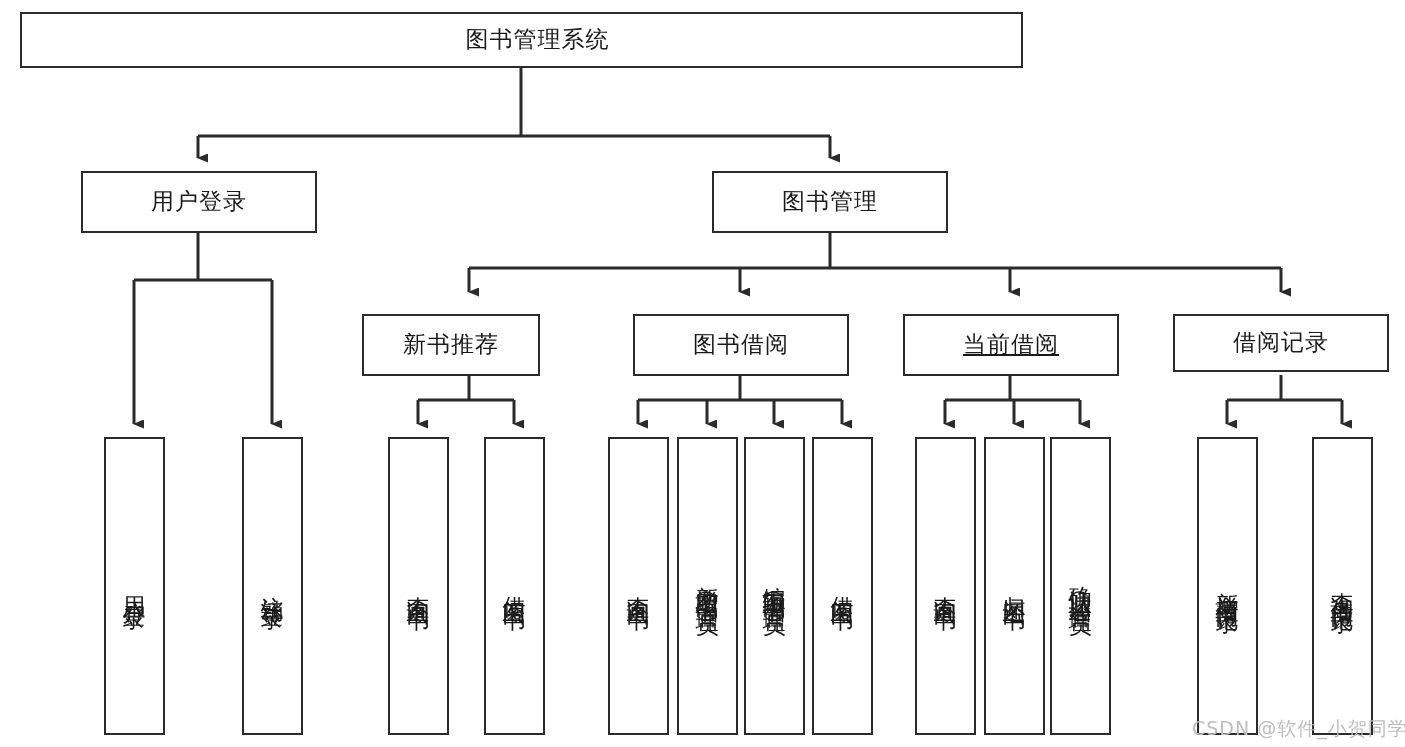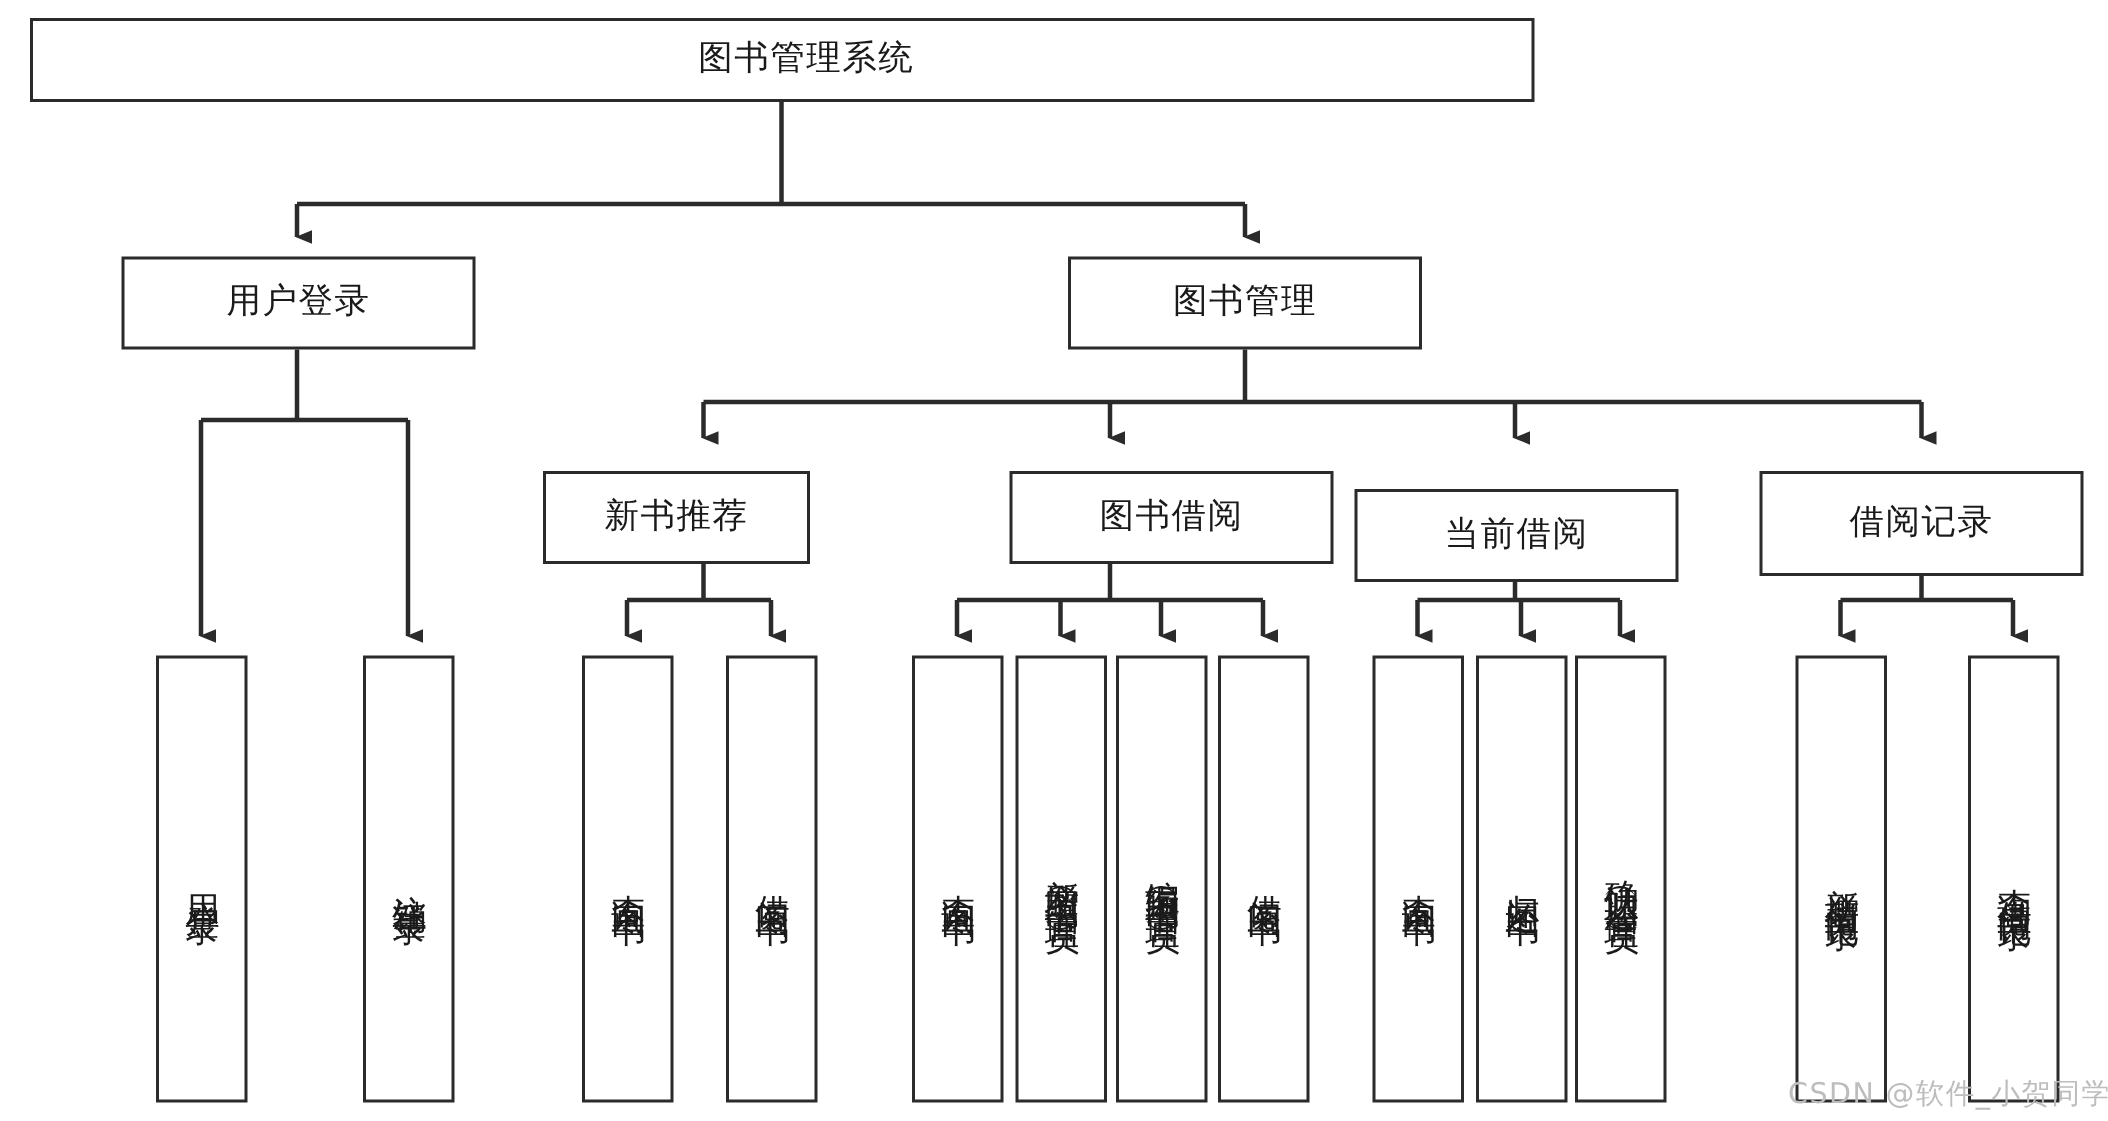--- a/index.html
+++ b/index.html
@@ -127,27 +127,27 @@
   <div class="node horiz" style="left:81px; top:171px; width:236px; height:62px;">
     <span>用户登录</span>
   </div>
   <div class="node horiz" style="left:712px; top:171px; width:236px; height:62px;align-items:center;">
     <span>图书管理</span>
   </div>
 
   <div class="node horiz" style="left:362px; top:314px; width:178px; height:62px;">
     <span>新书推荐</span>
   </div>
-  <div class="node horiz" style="left:633px; top:314px; width:216px; height:62px;margin-left:40px;">
+  <div class="node horiz" style="left:633px; top:314px; width:216px; height:62px;">
     <span>图书借阅</span>
   </div>
-  <div class="node horiz" style="left:903px; top:326px; width:216px; height:62px;">
+  <div class="node horiz" style="left:903px; top:314px; width:216px; height:62px;text-decoration:underline;">
     <span>当前借阅</span>
   </div>
-  <div class="node horiz" style="left:1173px; top:314px; width:216px; height:70px;">
+  <div class="node horiz" style="left:1173px; top:314px; width:216px; height:58px;">
     <span>借阅记录</span>
   </div>
 
   <div class="node vert" style="left:104px; top:437px; width:61px; height:298px;">
     <span class="vtext">用户登录</span>
   </div>
   <div class="node vert" style="left:242px; top:437px; width:61px; height:298px;">
     <span class="vtext">注销登录</span>
   </div>
 

